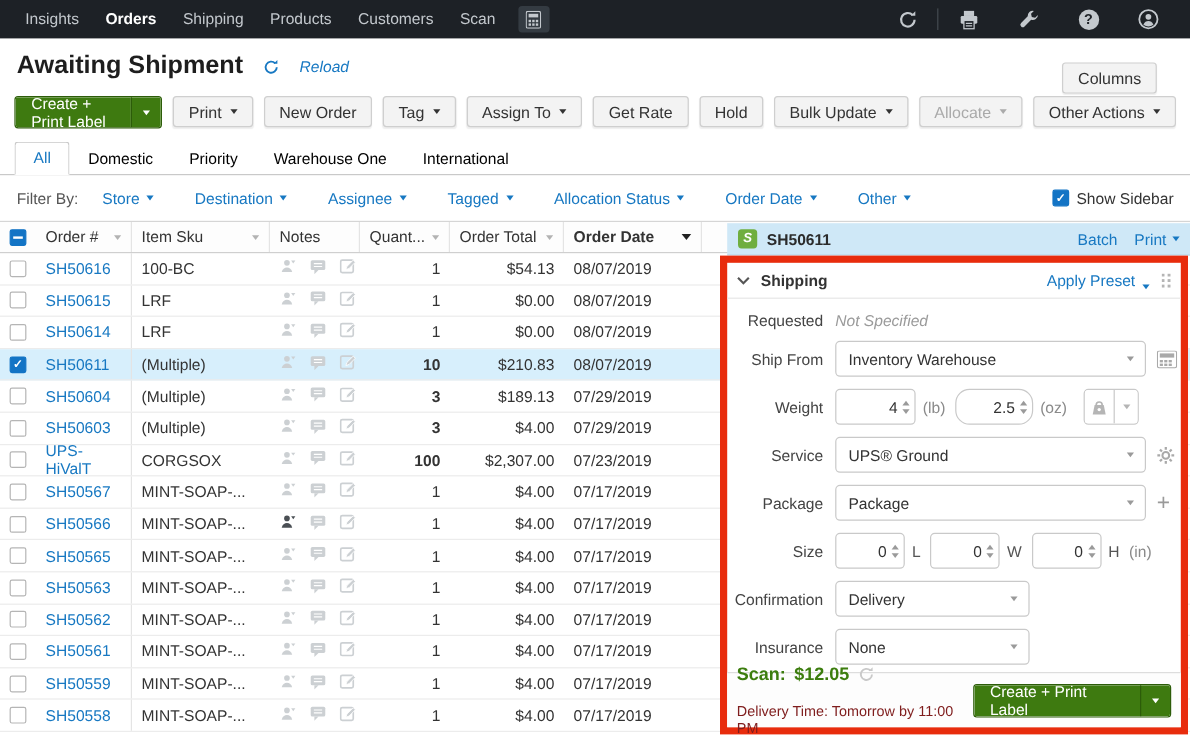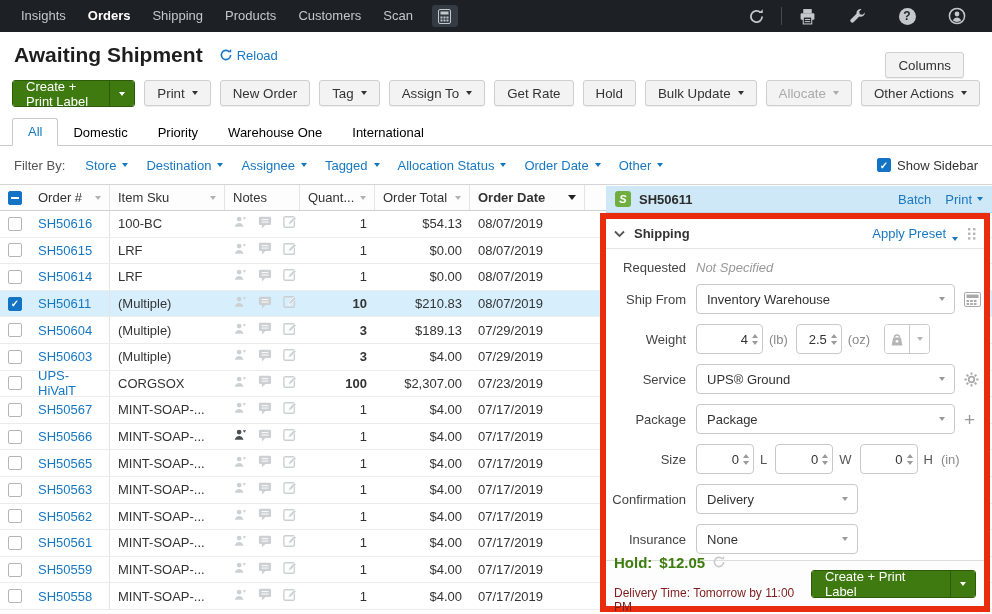--- a/index.html
+++ b/index.html
@@ -19,21 +19,21 @@
     display:flex; align-items:center; justify-content:center; margin-left:8px; }
   .topnav-right { margin-left:auto; display:flex; align-items:center; gap:0; }
   .topnav-right .nicon { width:50px; display:flex; justify-content:center; cursor:pointer; }
   .nav-divider { width:1px; height:18px; background:#454b52; }
   .circ { width:17px; height:17px; border-radius:50%; background:#c3c8cd; color:#1d2126;
     font-weight:bold; font-size:12px; display:flex; align-items:center; justify-content:center; }
 
   
   .page-header { height:46px; display:flex; align-items:center; padding:0 14px; position:relative; }
   .page-title { font-size:21px; font-weight:bold; color:#1e1e1e; }
-  .reload { display:flex; align-items:flex-start; gap:4px; color:#1778c2; margin-left:16px; cursor:pointer; }
+  .reload { display:flex; align-items:flex-end; gap:17px; color:#1778c2; margin-left:16px; cursor:pointer;font-style:italic; }
   .btn { display:inline-flex; align-items:center; gap:7px; height:26px; padding:0 12px;
     background:#f3f3f3; border:1px solid #cfcfcf; border-radius:3px; color:#333;
     box-shadow:0 1px 1px rgba(0,0,0,.07); cursor:pointer; white-space:nowrap; }
   .btn.disabled { color:#aaa; }
   .columns-btn { position:absolute; right:28px; top:20px; }
 
   
   .toolbar { height:37px; display:flex; align-items:flex-start; gap:9px; padding:2px 12px 0; }
   .split-green { display:inline-flex; height:27px; border-radius:3px; overflow:hidden;
     border:1px solid #2c5c09; cursor:pointer; }
@@ -286,21 +286,21 @@
       <div class="tab">Priority</div>
 
       <div class="tab">Warehouse One</div>
 
       <div class="tab">International</div>
     </div>
 </div>
 
 <div class="filter-row">
   <span class="filter-label">Filter By:</span>
-  <div style="display:flex; gap:18px;">
+  <div style="display:flex; gap:34px;">
 
       <div class="flink">
         <span>Store</span>
         <span class="tri sm"></span>
       </div>
 
       <div class="flink">
         <span>Destination</span>
         <span class="tri sm"></span>
       </div>
@@ -1009,21 +1009,21 @@
     <div class="frow">
       <span class="flabel">Weight</span>
       <div class="spin" style="width:67px;">
         <input value="4" style="">
         <span class="spin-btns">
             <span class="up"></span>
             <span class="dn"></span>
           </span>
       </div>
       <span class="unit">(lb)</span>
-      <div class="spin" style="width:46px;">
+      <div class="spin" style="width:65px;border-radius:12px;">
         <input value="2.5" style="">
         <span class="spin-btns">
             <span class="up"></span>
             <span class="dn"></span>
           </span>
       </div>
       <span class="unit">(oz)</span>
       <div class="scale-group">
         <span class="cell">
           <svg width="14" height="13" viewBox="0 0 14 13">
@@ -1112,21 +1112,21 @@
       <div class="sel w-md">
         <span>None</span>
           <span class="tri sm"></span>
       </div>
     </div>
   </div>
 
   <div class="panel-footer">
     <div>
       <div class="rate-line">
-        <span>Hold:</span>
+        <span>Scan:</span>
         <span>$12.05</span>
         <span class="rficon">
           <svg width="14" height="14" viewBox="0 0 16 16">
               <path d="M13.3 8a5.3 5.3 0 1 1-1.5-3.7" fill="none" stroke="currentColor" stroke-width="1.8"></path>
               <path d="M13.9 1.2v3.6h-3.6z" fill="currentColor"></path>
             </svg>
         </span>
       </div>
       <div class="delivery-line">
         <span>Delivery Time:</span>

